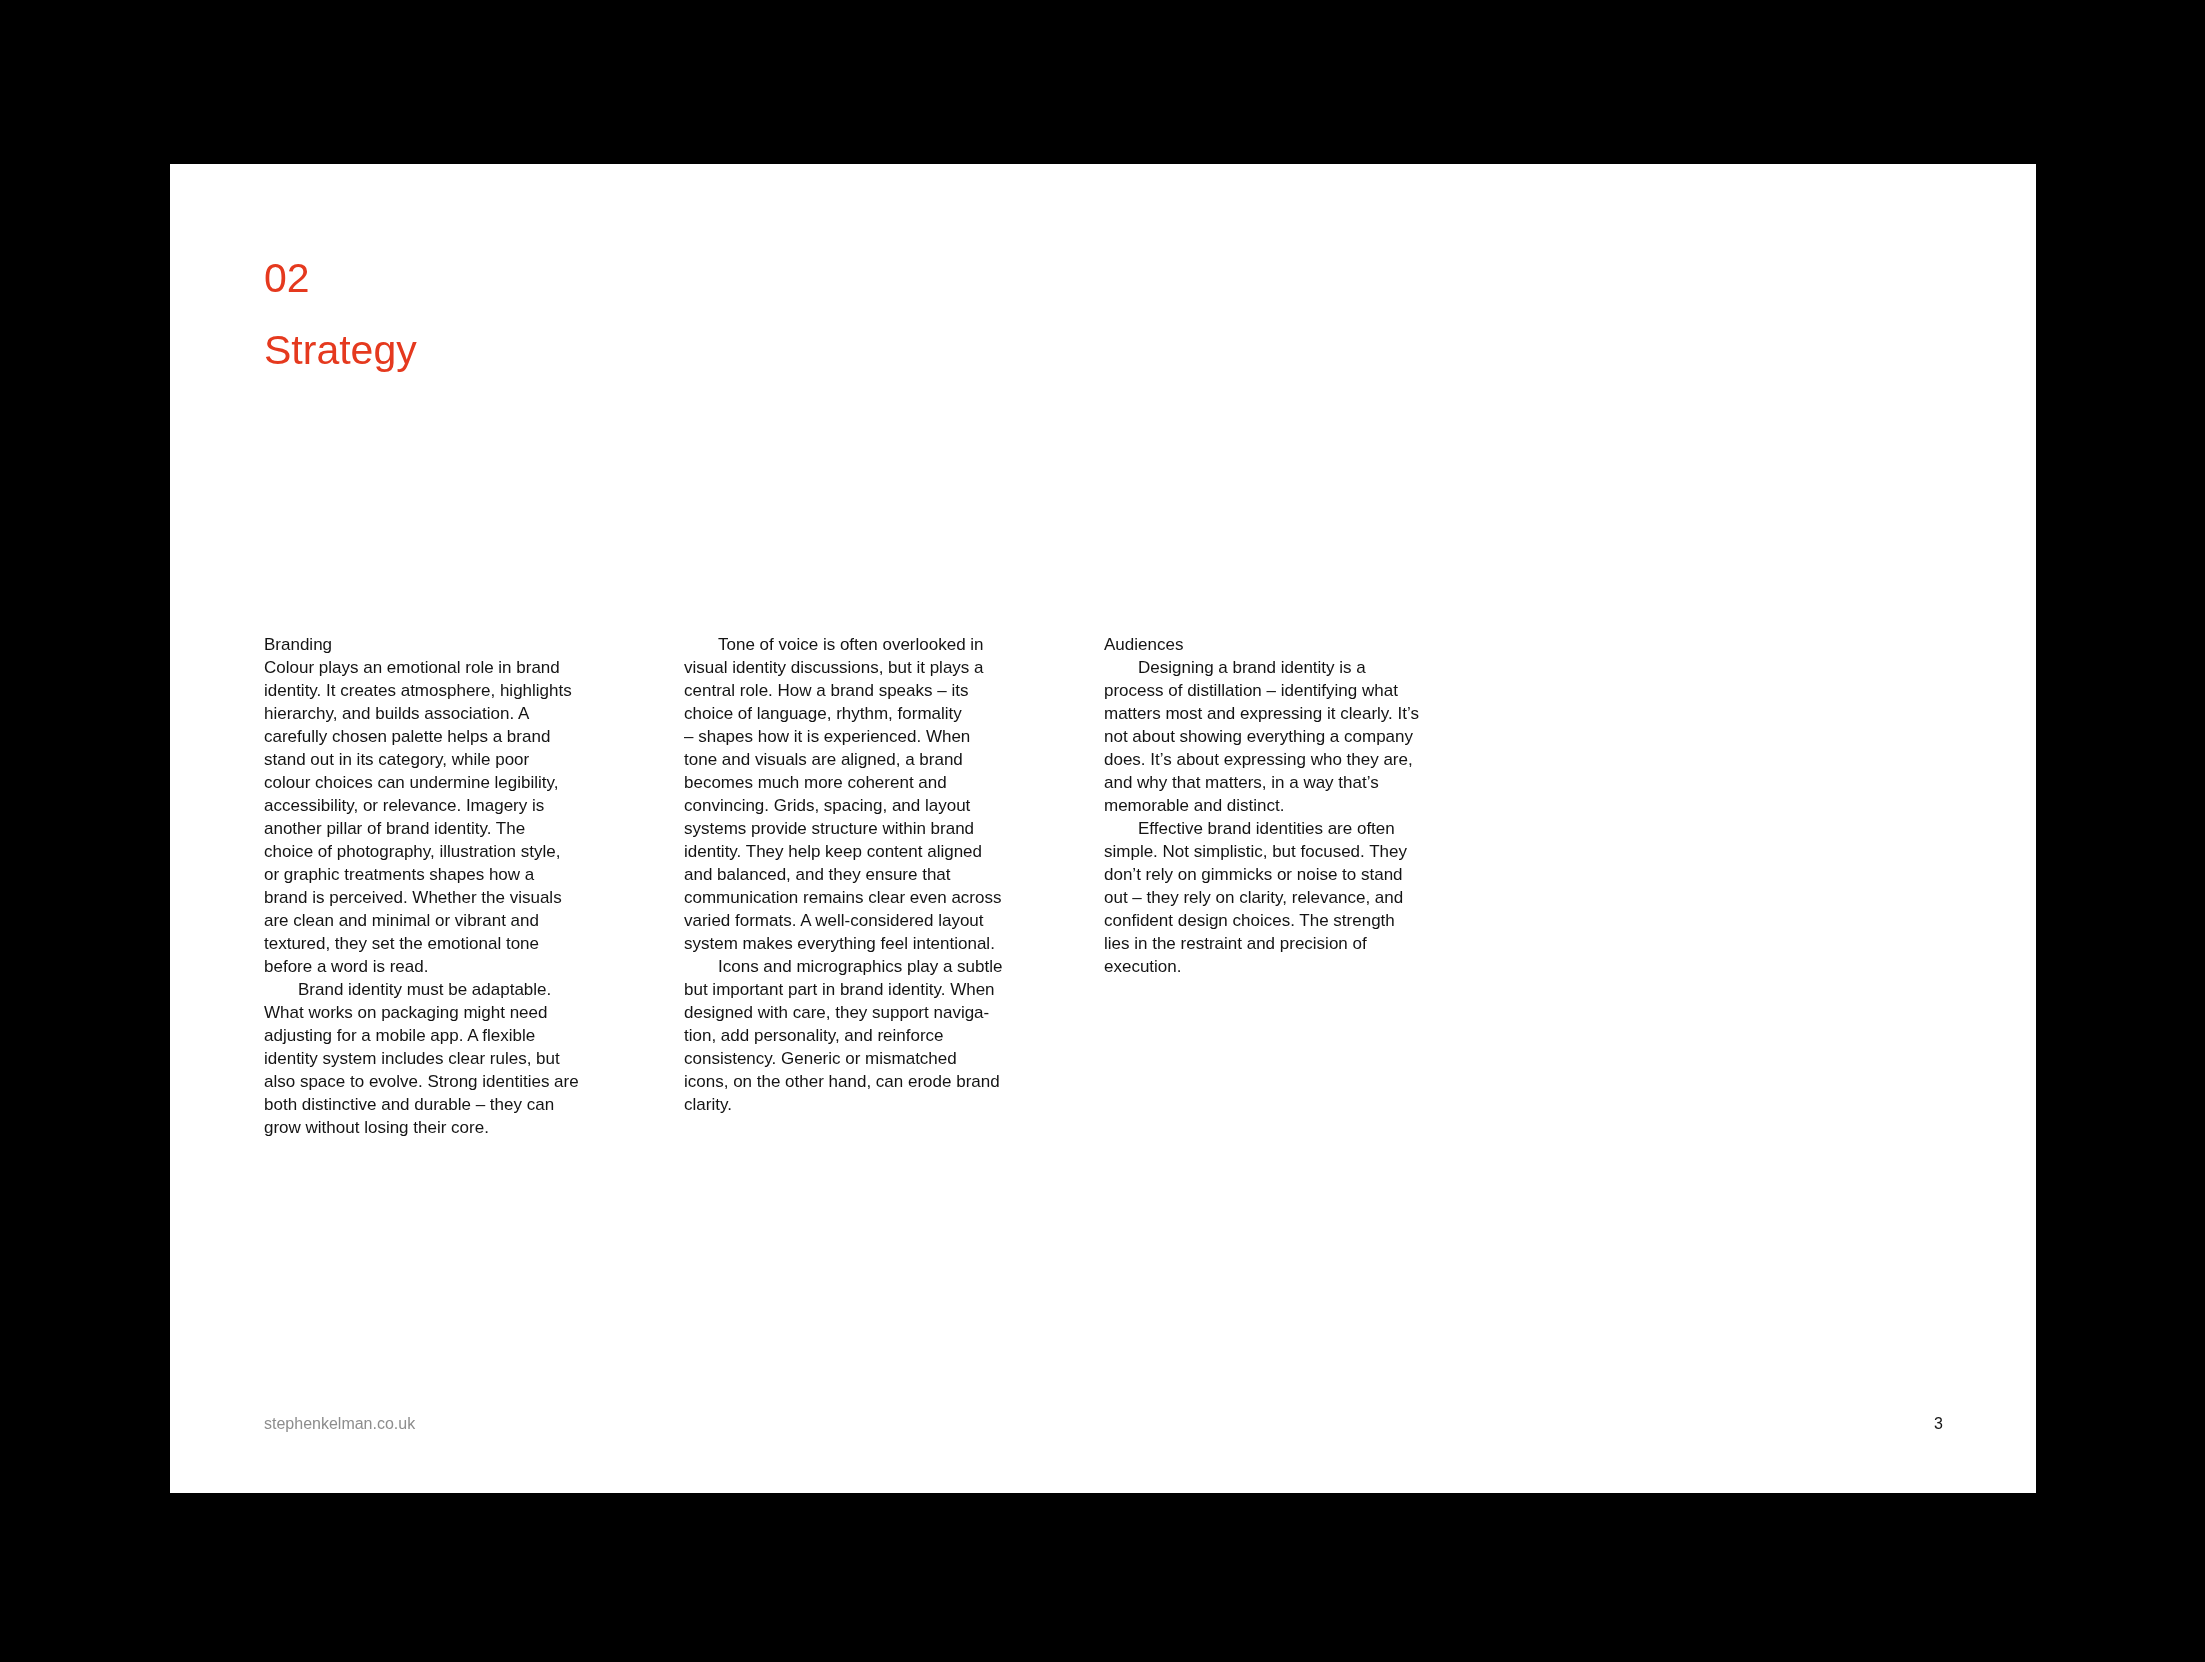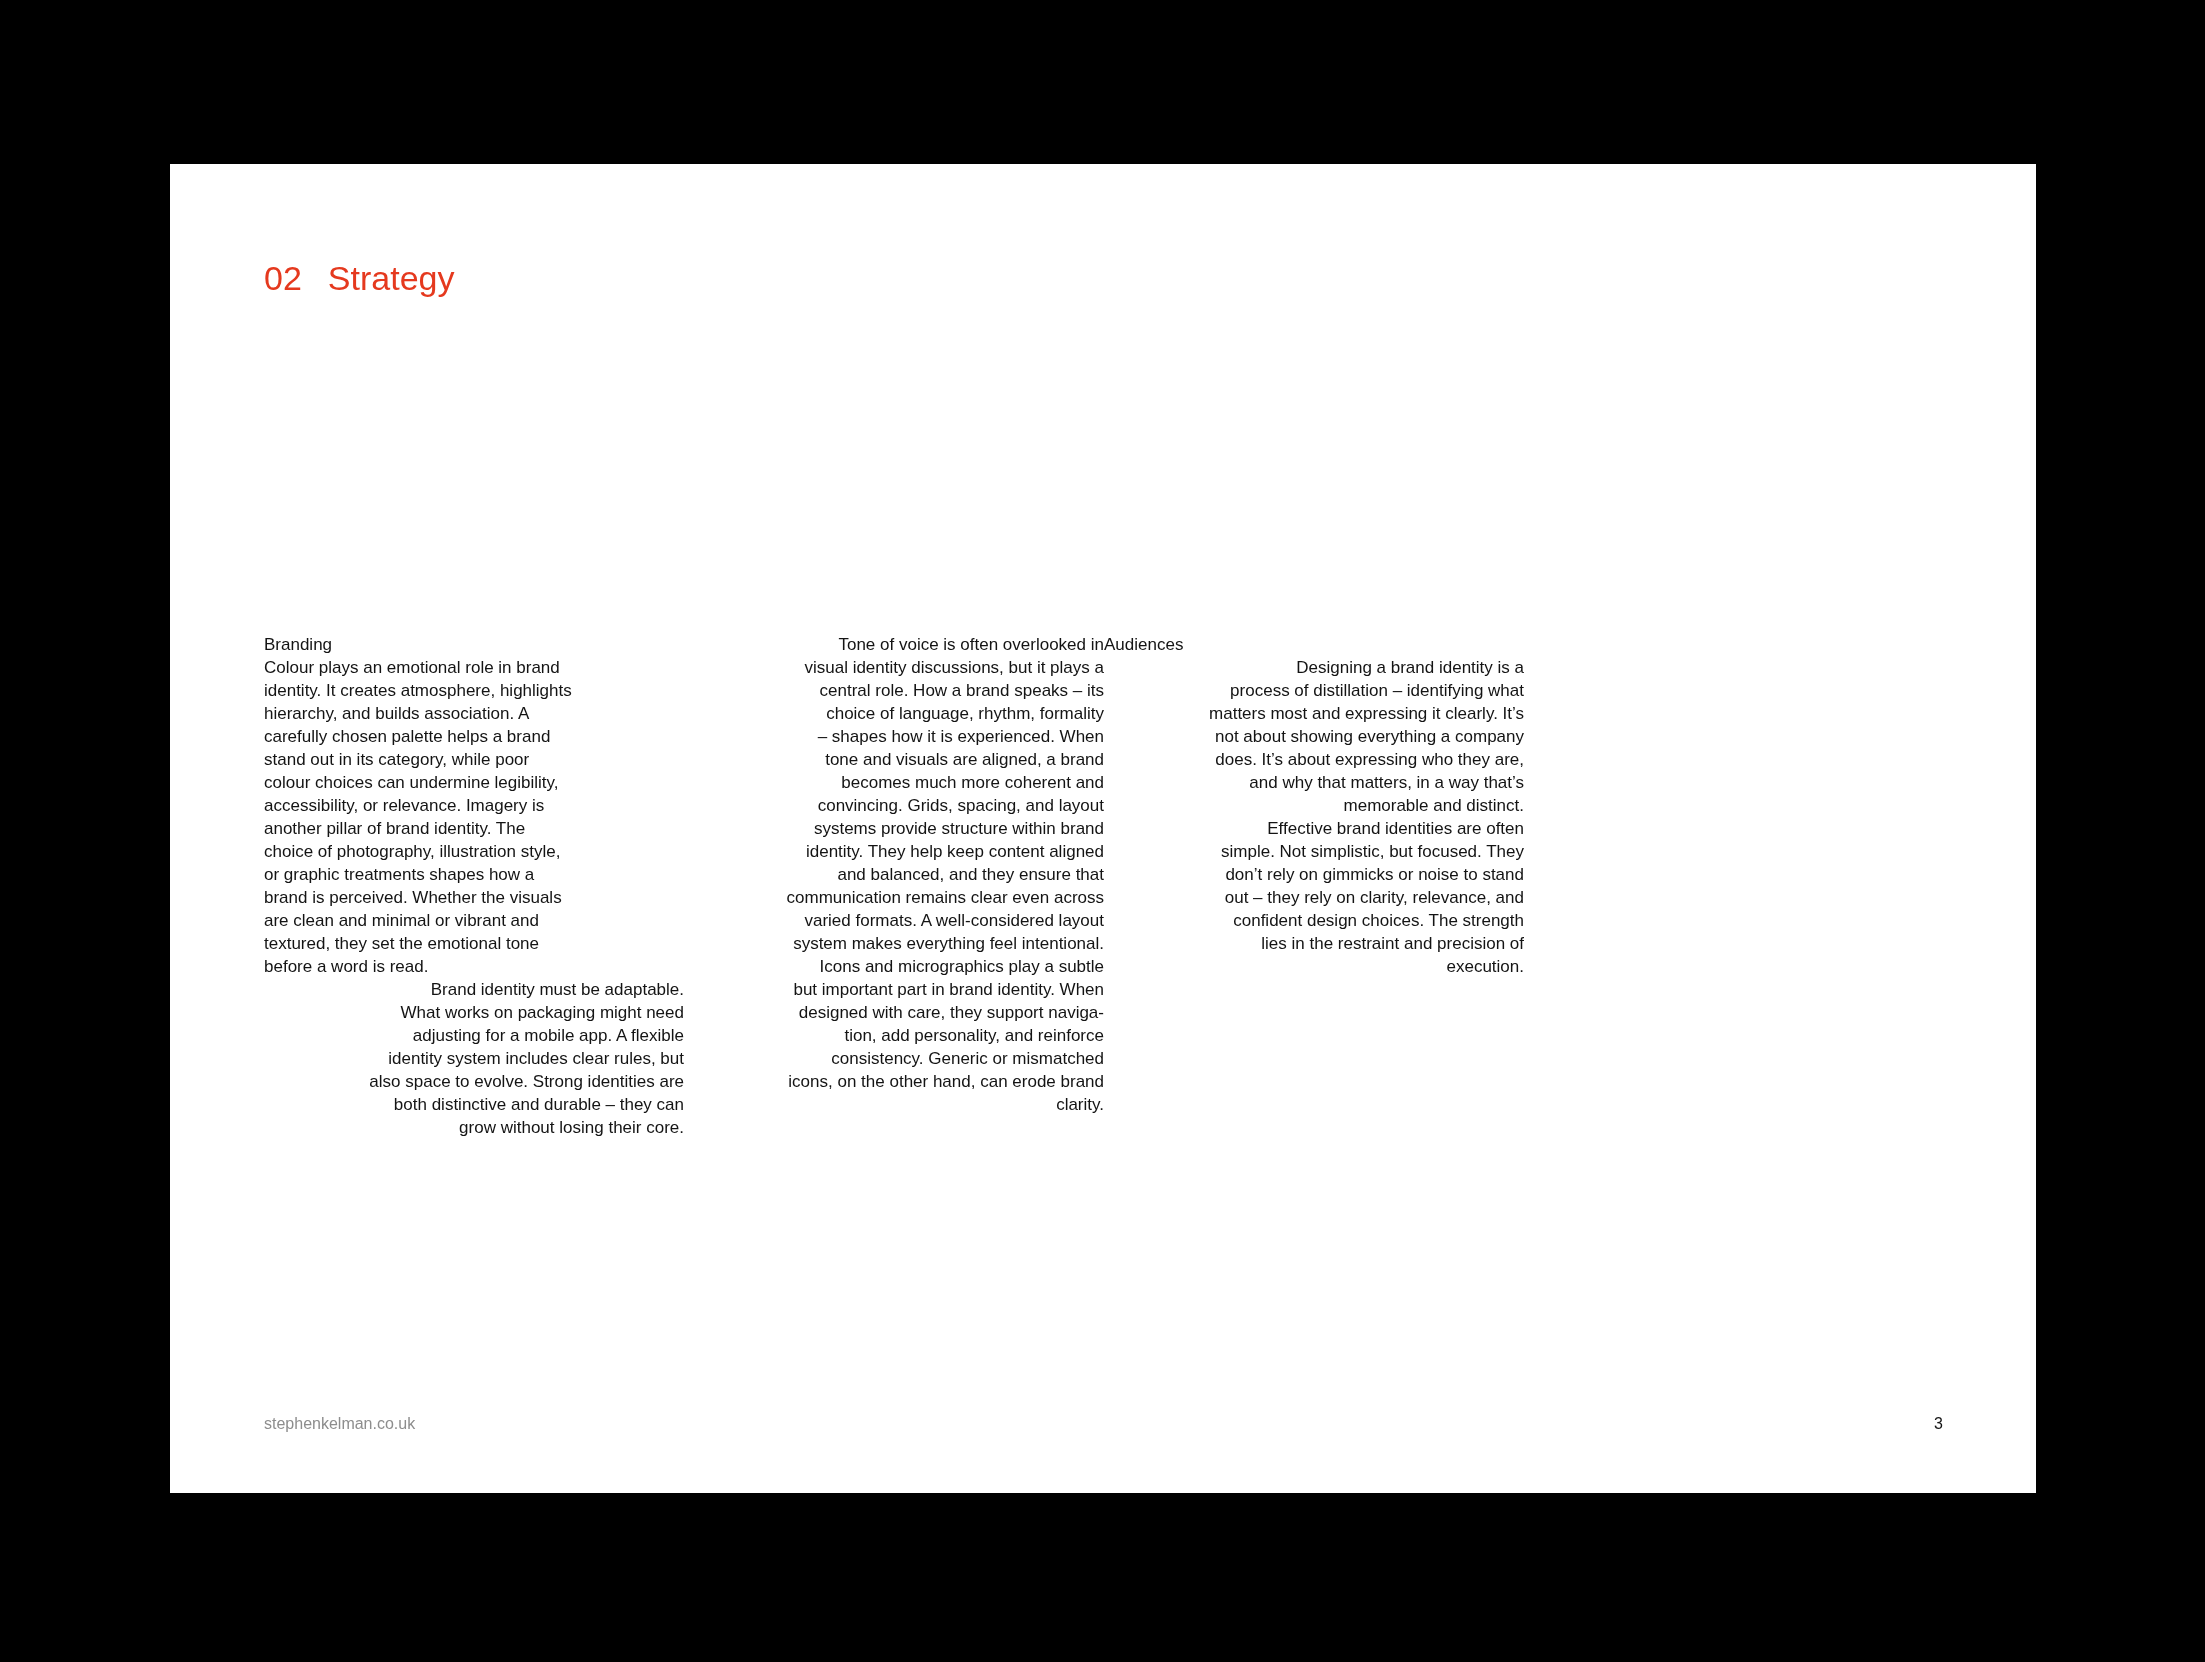--- a/index.html
+++ b/index.html
@@ -20,27 +20,28 @@
   .page{
     position:absolute;
     left:170px;top:164px;
     width:1866px;height:1329px;
     background:var(--page_bg);
   }
   .title{
     position:absolute;
     left:94px;top:91px;
     margin:0;
-    font-size:34px;
+    font-size:41px;
     line-height:46px;
     font-weight:400;
     color:var(--accent);
     display:flex;
     gap:26px;
     white-space:nowrap;
+    flex-direction:column;
   }
   .intro{
     position:absolute;
     left:94px;top:282px;
     margin:0;
     font-size:18.7px;
     line-height:24.4px;
     font-weight:400;
     color:var(--accent);
     white-space:pre-line;
@@ -64,21 +65,20 @@
     line-height:23px;
     font-weight:400;
     color:var(--body);
   }
   .col p{
     margin:0;
     white-space:pre-line;
   }
   .col p.indent{
     text-indent:34px;
-    text-align:right;
   }
   .footer-site{
     position:absolute;
     left:94px;top:1250px;
     font-size:16px;
     line-height:20px;
     color:var(--muted);
   }
   .footer-page{
     position:absolute;

